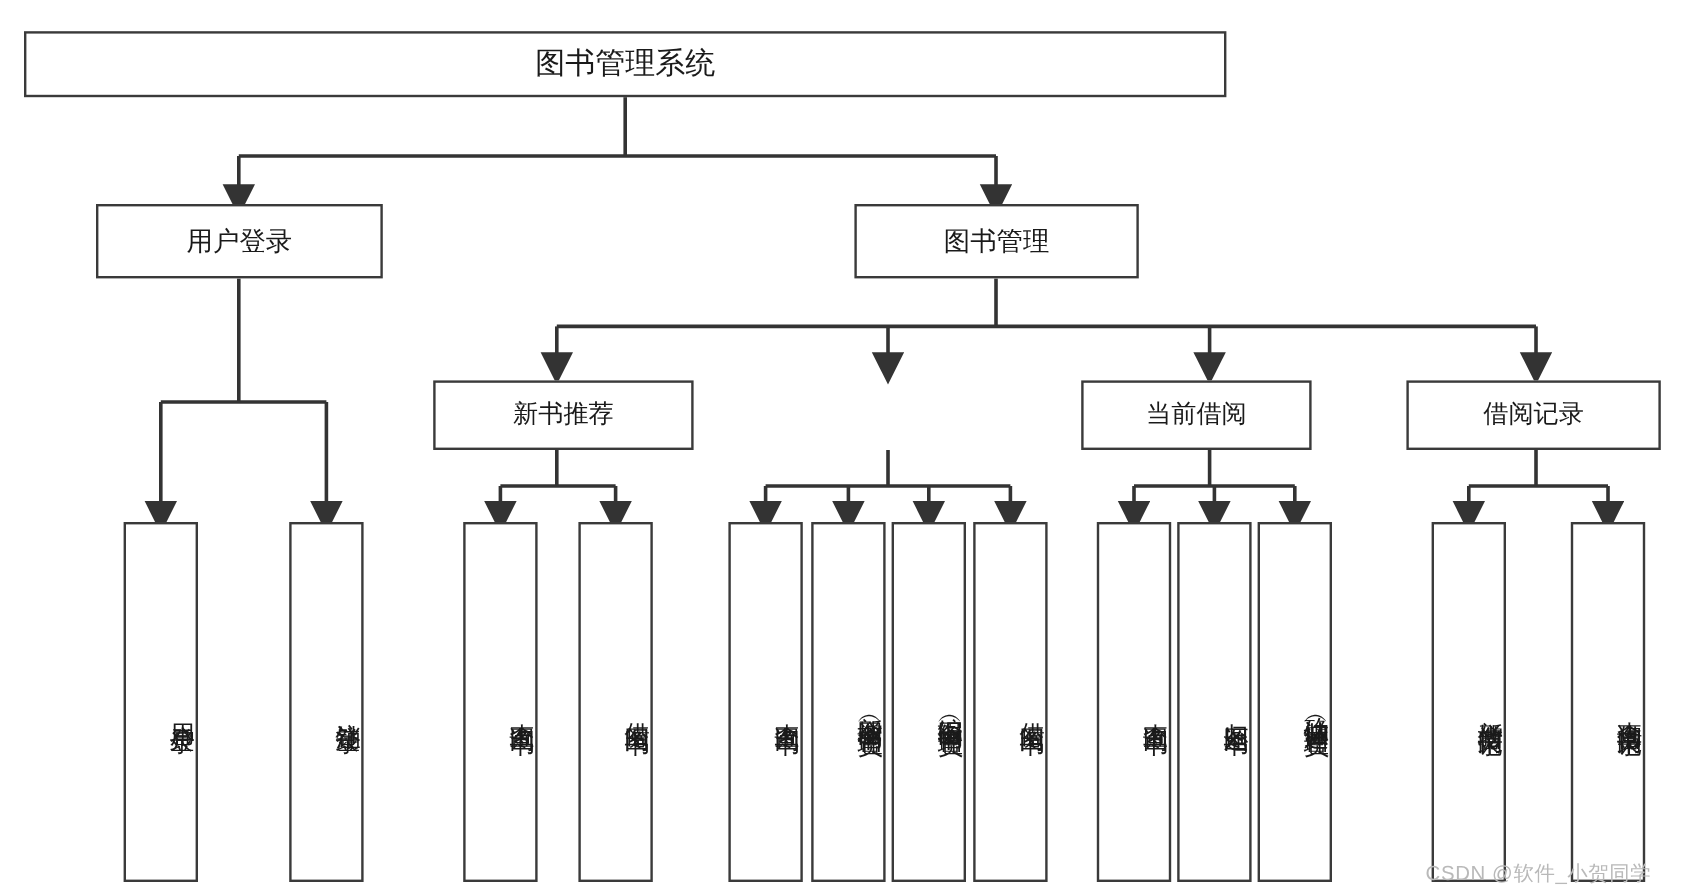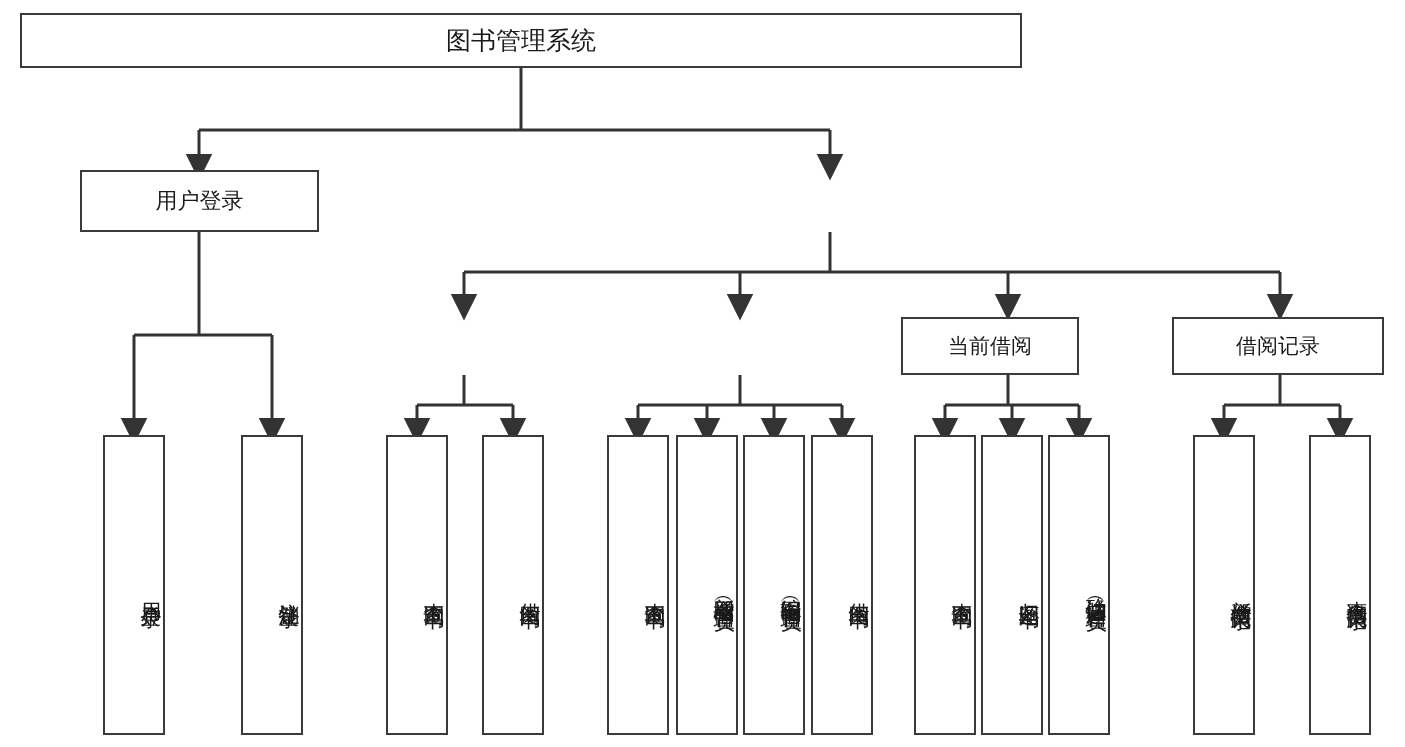--- a/index.html
+++ b/index.html
@@ -69,29 +69,35 @@
       <path d="M1012,405 L1012,422" marker-end="url(#arrow)"></path>
       <path d="M1079,405 L1079,422" marker-end="url(#arrow)"></path>
 
       <path d="M1280,375 L1280,405"></path>
       <path d="M1224,405 L1340,405"></path>
       <path d="M1224,405 L1224,422" marker-end="url(#arrow)"></path>
       <path d="M1340,405 L1340,422" marker-end="url(#arrow)"></path>
     </g>
   </svg>
 
-  <div class="node root" style="left:20px;top:13px;width:1002px;height:55px;">
+  <div class="node root" style="left:20px;top:26px;width:1002px;height:55px;">
     <span class="lbl">图书管理系统</span>
   </div>
 
   <div class="node lvl1" style="left:80px;top:170px;width:239px;height:62px;">
     <span class="lbl">用户登录</span>
   </div>
+  <div class="node lvl1" style="left:712px;top:170px;width:237px;height:62px;">
+    <span class="lbl">图书管理</span>
+  </div>
 
-  <div class="node lvl2" style="left:901px;top:317px;width:178px;height:58px;">
+  <div class="node lvl2" style="left:361px;top:317px;width:217px;height:58px;">
+    <span class="lbl">新书推荐</span>
+  </div>
+  <div class="node lvl2" style="left:901px;top:317px;width:192px;height:58px;">
     <span class="lbl">当前借阅</span>
   </div>
   <div class="node lvl2" style="left:1172px;top:317px;width:212px;height:58px;">
     <span class="lbl">借阅记录</span>
   </div>
 
   <div class="node leaf" style="left:103px;top:435px;width:62px;height:300px;">
     <span class="lbl">用户登录</span>
   </div>
   <div class="node leaf" style="left:241px;top:435px;width:62px;height:300px;">
@@ -128,13 +134,14 @@
     <span class="lbl">确认归还（管理员）</span>
   </div>
 
   <div class="node leaf" style="left:1193px;top:435px;width:62px;height:300px;">
     <span class="lbl">新增借阅记录</span>
   </div>
   <div class="node leaf" style="left:1309px;top:435px;width:62px;height:300px;">
     <span class="lbl">查询借阅记录</span>
   </div>
 
+  <div class="watermark">CSDN @软件_小贺同学</div>
 </div>
 
 </body></html>

